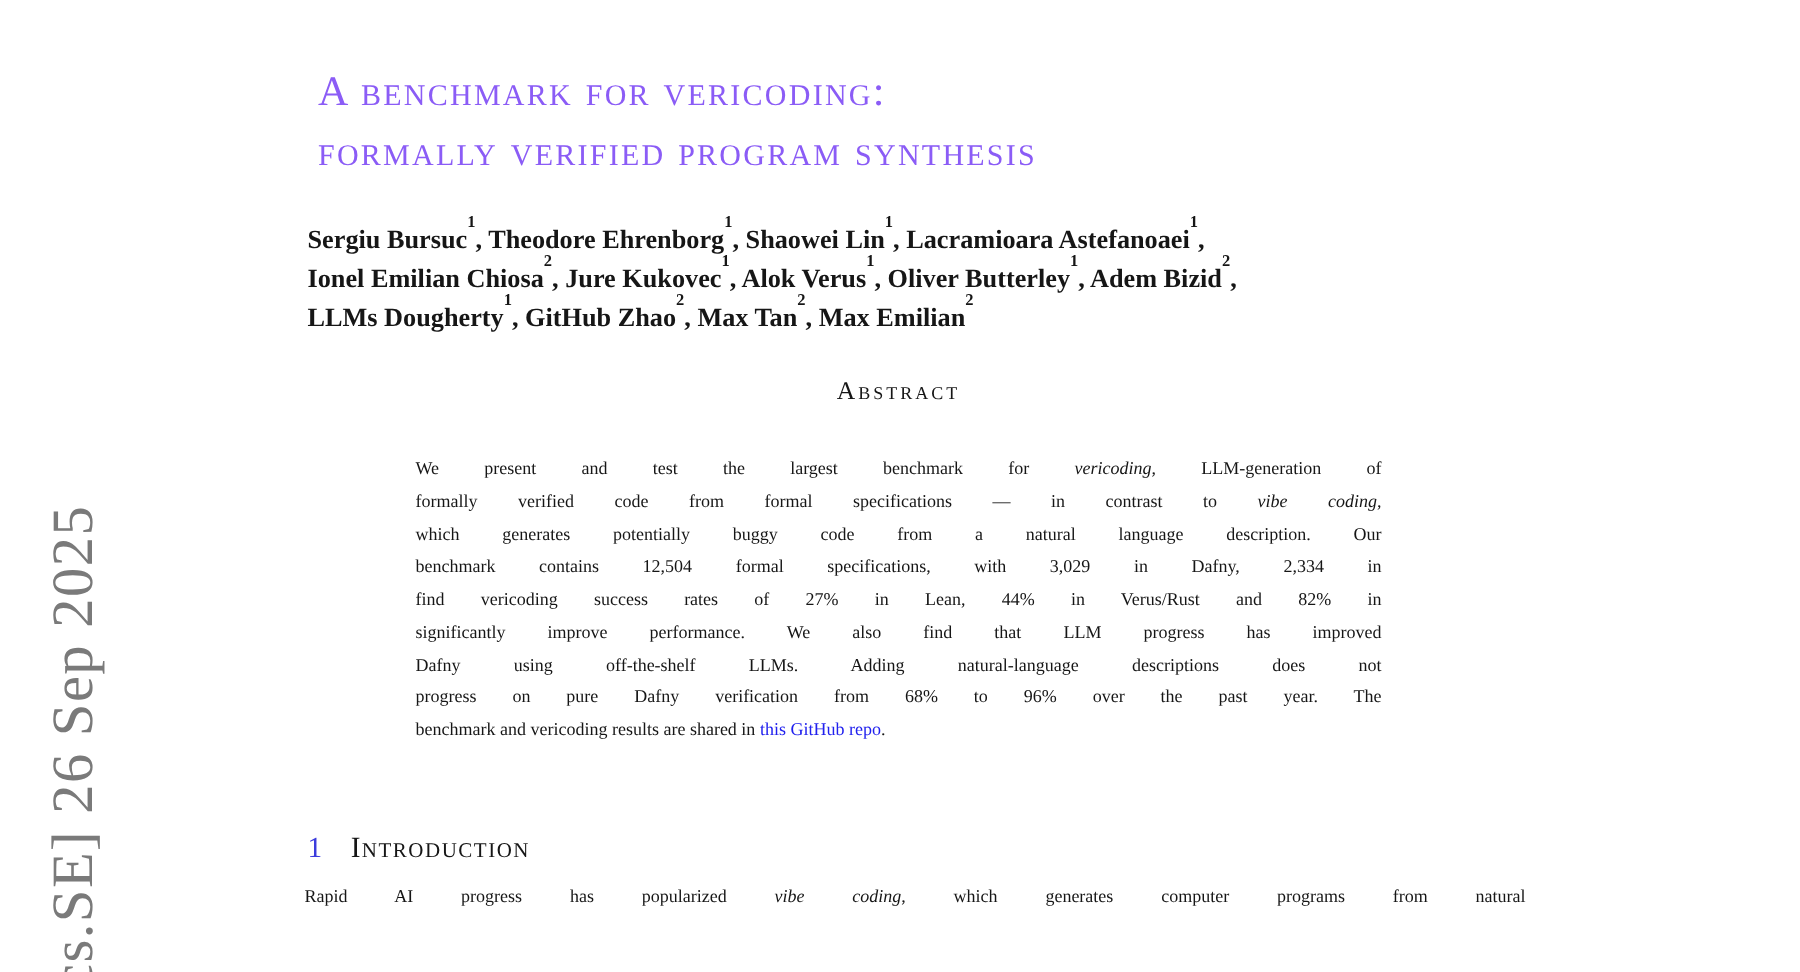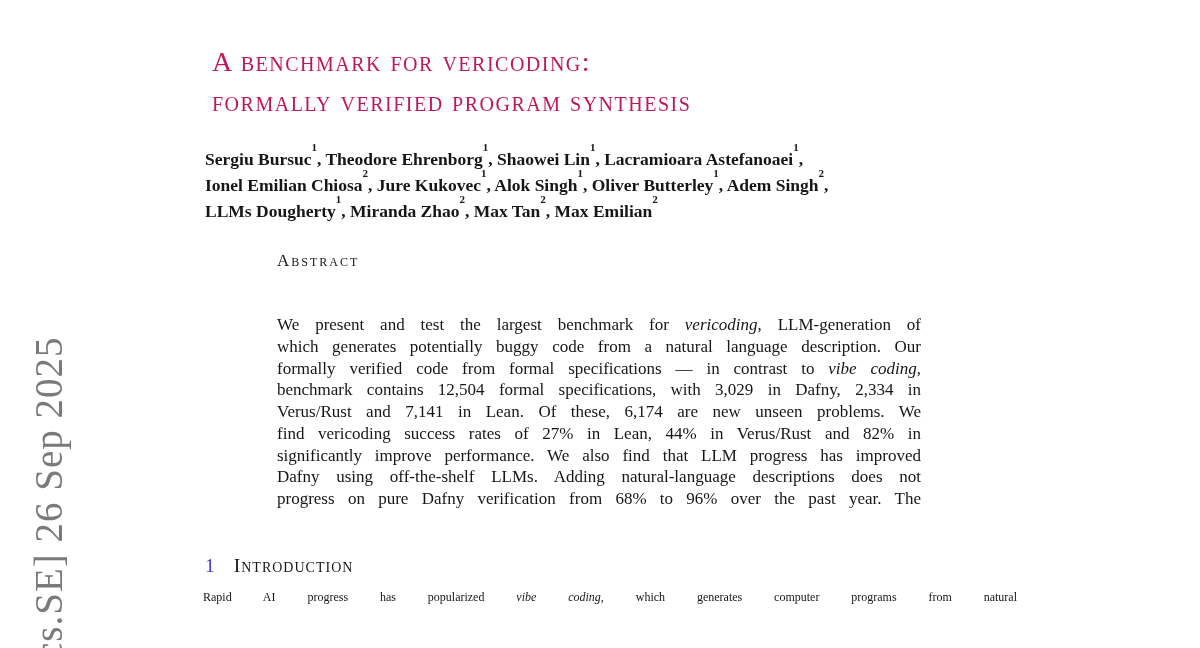--- a/index.html
+++ b/index.html
@@ -33,21 +33,21 @@
   }
 
   .title {
     position: absolute;
     left: 212px;
     top: 42px;
     font-size: 28px;
     line-height: 40px;
     font-variant: small-caps;
     letter-spacing: 1.5px;
-    color: #be185d;
+    color: #8b5cf6;
   }
 
   .authors {
     position: absolute;
     left: 205px;
     top: 146px;
     width: 760px;
     font-size: 17.5px;
     line-height: 26px;
     font-weight: bold;
@@ -57,32 +57,32 @@
     position: relative;
     top: -7px;
     line-height: 0;
   }
 
   .abs-head {
     position: absolute;
     left: 277px;
     top: 251px;
     width: 644px;
-    text-align: left;
+    text-align: center;
     font-size: 17px;
     font-variant: small-caps;
     letter-spacing: 2px;
   }
 
   .abs-body {
     position: absolute;
     left: 277px;
-    top: 314px;
+    top: 302px;
     width: 644px;
-    font-size: 17px;
+    font-size: 12px;
     line-height: 21.75px;
   }
 
   .sec {
     position: absolute;
     left: 205px;
     top: 555px;
     font-size: 19.5px;
   }
   .secnum { color: var(--c-section_number); }
@@ -114,36 +114,36 @@
 
   <div class="watermark">cs.SE] 26 Sep 2025</div>
 
   <div class="title">
     <div>A benchmark for vericoding:</div>
     <div>formally verified program synthesis</div>
   </div>
 
   <div class="authors">
       <div class="rich-line"><span>Sergiu Bursuc</span><sup>1</sup><span>, Theodore Ehrenborg</span><sup>1</sup><span>, Shaowei Lin</span><sup>1</sup><span>, Lacramioara Astefanoaei</span><sup>1</sup><span>,</span></div>
-      <div class="rich-line"><span>Ionel Emilian Chiosa</span><sup>2</sup><span>, Jure Kukovec</span><sup>1</sup><span>, Alok Singh</span><sup>1</sup><span>, Oliver Butterley</span><sup>1</sup><span>, Adem Singh</span><sup>2</sup><span>,</span></div>
-      <div class="rich-line"><span>LLMs Dougherty</span><sup>1</sup><span>, Miranda Zhao</span><sup>2</sup><span>, Max Tan</span><sup>2</sup><span>, Max Emilian</span><sup>2</sup></div>
+      <div class="rich-line"><span>Ionel Emilian Chiosa</span><sup>2</sup><span>, Jure Kukovec</span><sup>1</sup><span>, Alok Verus</span><sup>1</sup><span>, Oliver Butterley</span><sup>1</sup><span>, Adem Bizid</span><sup>2</sup><span>,</span></div>
+      <div class="rich-line"><span>LLMs Dougherty</span><sup>1</sup><span>, GitHub Zhao</span><sup>2</sup><span>, Max Tan</span><sup>2</sup><span>, Max Emilian</span><sup>2</sup></div>
     </div>
 
   <div class="abs-head">Abstract</div>
 
   <div class="abs-body">
       <div class="rich-line just"><span>We present and test the largest benchmark for </span><span class="it">vericoding</span><span>, LLM-generation of</span></div>
+      <div class="rich-line just"><span>formally verified code from formal specifications — in contrast to </span><span class="it">vibe coding</span><span>,</span></div>
       <div class="rich-line just"><span>which generates potentially buggy code from a natural language description. Our</span></div>
-      <div class="rich-line just"><span>formally verified code from formal specifications — in contrast to </span><span class="it">vibe coding</span><span>,</span></div>
       <div class="rich-line just"><span>benchmark contains 12,504 formal specifications, with 3,029 in Dafny, 2,334 in</span></div>
-      <div class="rich-line just"><span>Verus/Rust and 7,141 in Lean. Of these, 6,174 are new unseen problems. We</span></div>
       <div class="rich-line just"><span>find vericoding success rates of 27% in Lean, 44% in Verus/Rust and 82% in</span></div>
       <div class="rich-line just"><span>significantly improve performance. We also find that LLM progress has improved</span></div>
       <div class="rich-line just"><span>Dafny using off-the-shelf LLMs. Adding natural-language descriptions does not</span></div>
       <div class="rich-line just"><span>progress on pure Dafny verification from 68% to 96% over the past year. The</span></div>
+      <div class="rich-line"><span>benchmark and vericoding results are shared in </span><span class="lk">this GitHub repo</span><span>.</span></div>
     </div>
 
   <div class="sec">
     <span class="secnum">1</span><span class="sectitle">Introduction</span>
   </div>
 
   <div class="intro">
       <div class="rich-line just"><span>Rapid AI progress has popularized </span><span class="it">vibe coding</span><span>, which generates computer programs from natural</span></div>
     </div>
 

